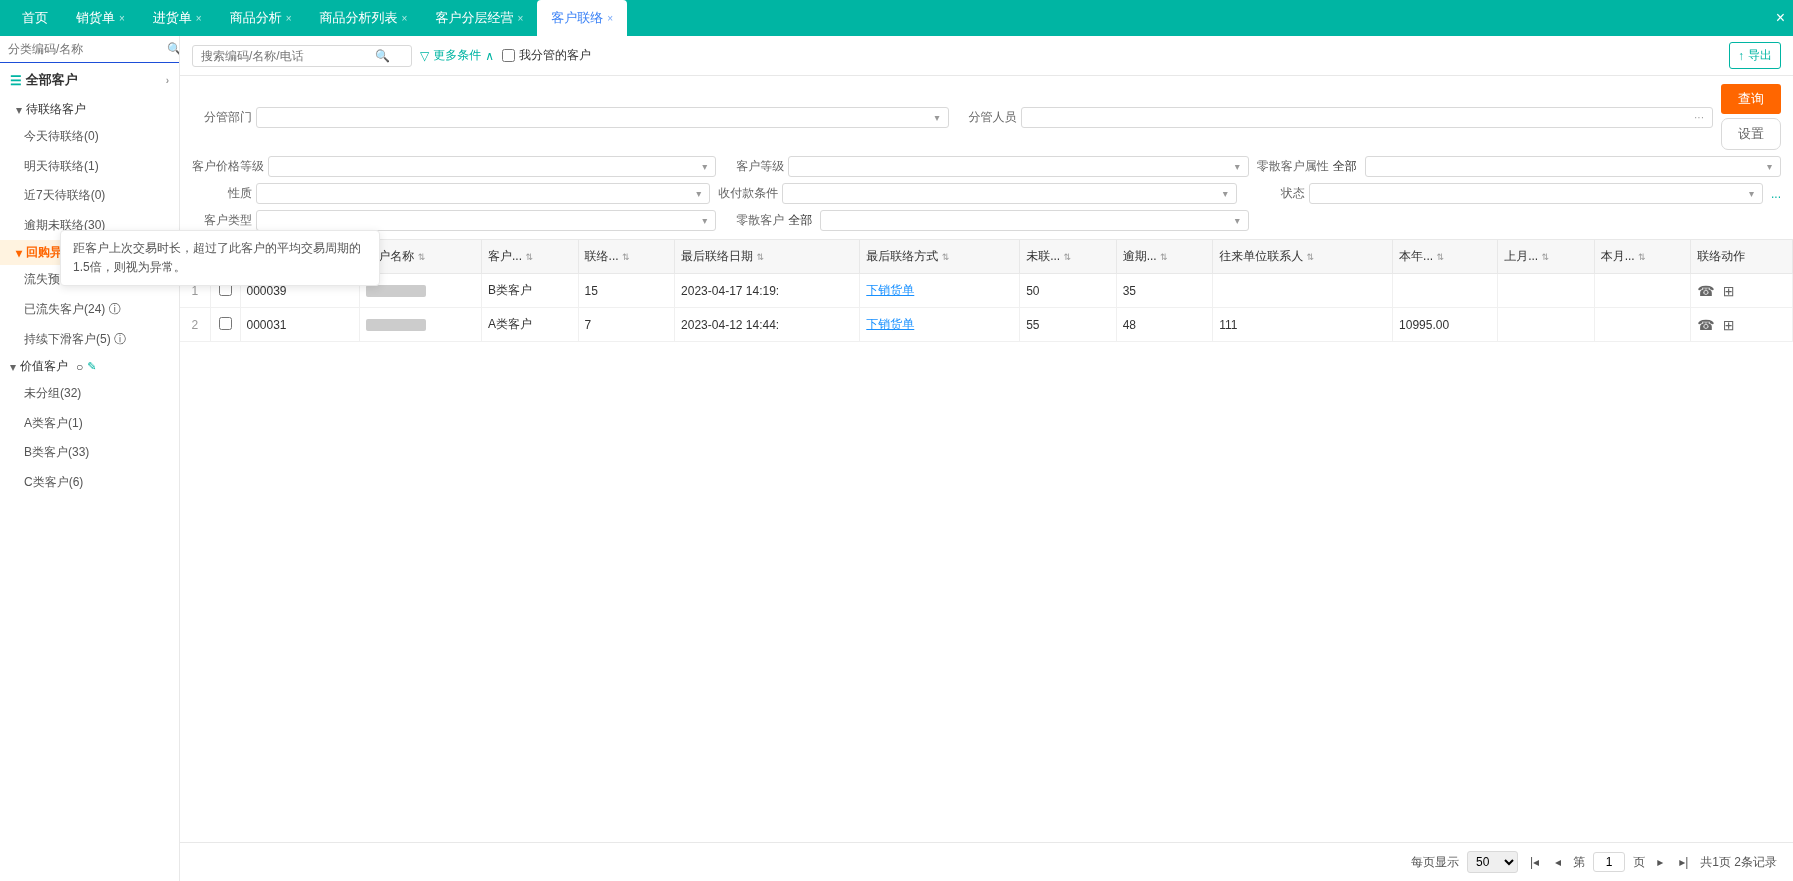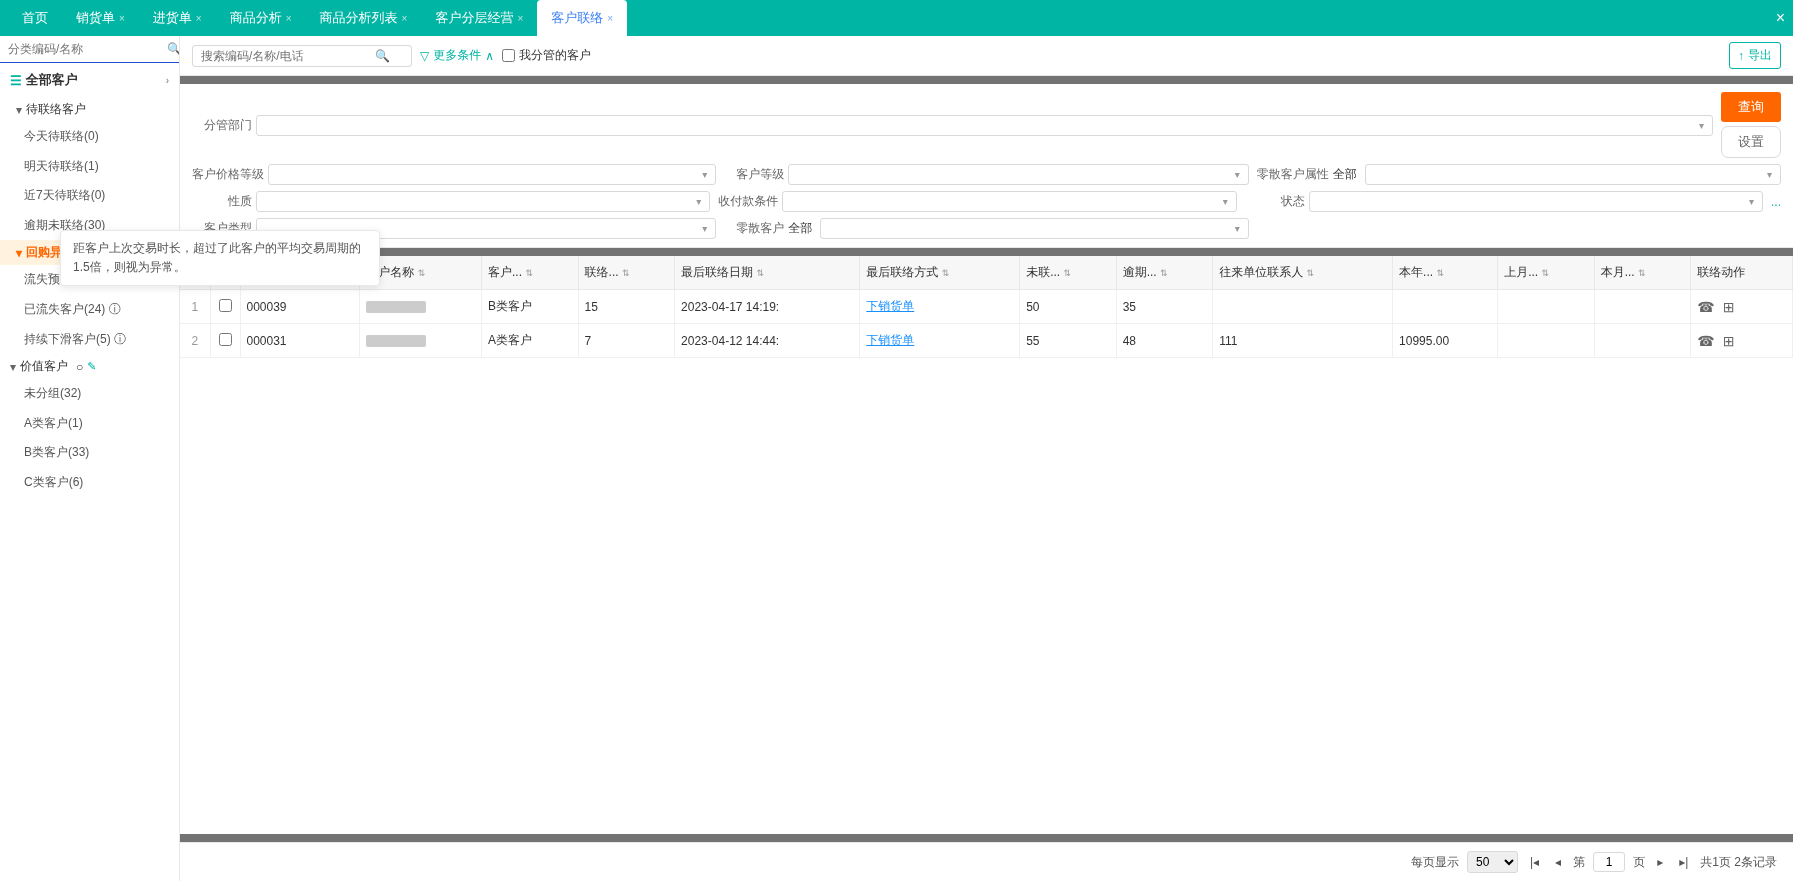--- a/index.html
+++ b/index.html
@@ -50,21 +50,21 @@
       line-height: 1.8;
     }
 
     .sidebar-value-group {
       display: flex; align-items: center; padding: 4px 10px 4px 10px;
       color: #333; font-size: 12px; cursor: pointer; gap: 4px;
     }
     .sidebar-edit-icon { color: #00b5a3; font-size: 11px; cursor: pointer; }
 
     
-    .content-area { flex: 1; display: flex; flex-direction: column; overflow: hidden; background: #737373; gap: 8px; }
+    .content-area { flex: 1; display: flex; flex-direction: column; overflow: hidden; background: #737373; }
 
     
     .toolbar {
       display: flex; align-items: center; padding: 6px 12px; background: #fff;
       border-bottom: 1px solid #e8e8e8; gap: 8px;
     }
     .search-box {
       display: flex; align-items: center; border: 1px solid #d9d9d9; border-radius: 3px;
       padding: 3px 8px; gap: 4px; width: 220px;
     }
@@ -259,20 +259,27 @@
       </div>
     </div>
 
     <div class="filter-area">
       <div class="filter-row">
         <div class="filter-item">
           <span class="filter-label">分管部门</span>
           <div class="filter-input">
             <span></span>
               <span class="arrow">▾</span>
+          </div>
+        </div>
+        <div class="filter-item">
+          <span class="filter-label">分管人员</span>
+          <div class="filter-input">
+            <span></span>
+              <span style="color:#999;font-size:10px;">···</span>
           </div>
         </div>
         <div class="btn-group">
           <button class="btn-query">查询</button>
           <button class="btn-set">设置</button>
         </div>
       </div>
       <div class="filter-row">
         <div class="filter-item">
           <span class="filter-label">客户价格等级</span>

